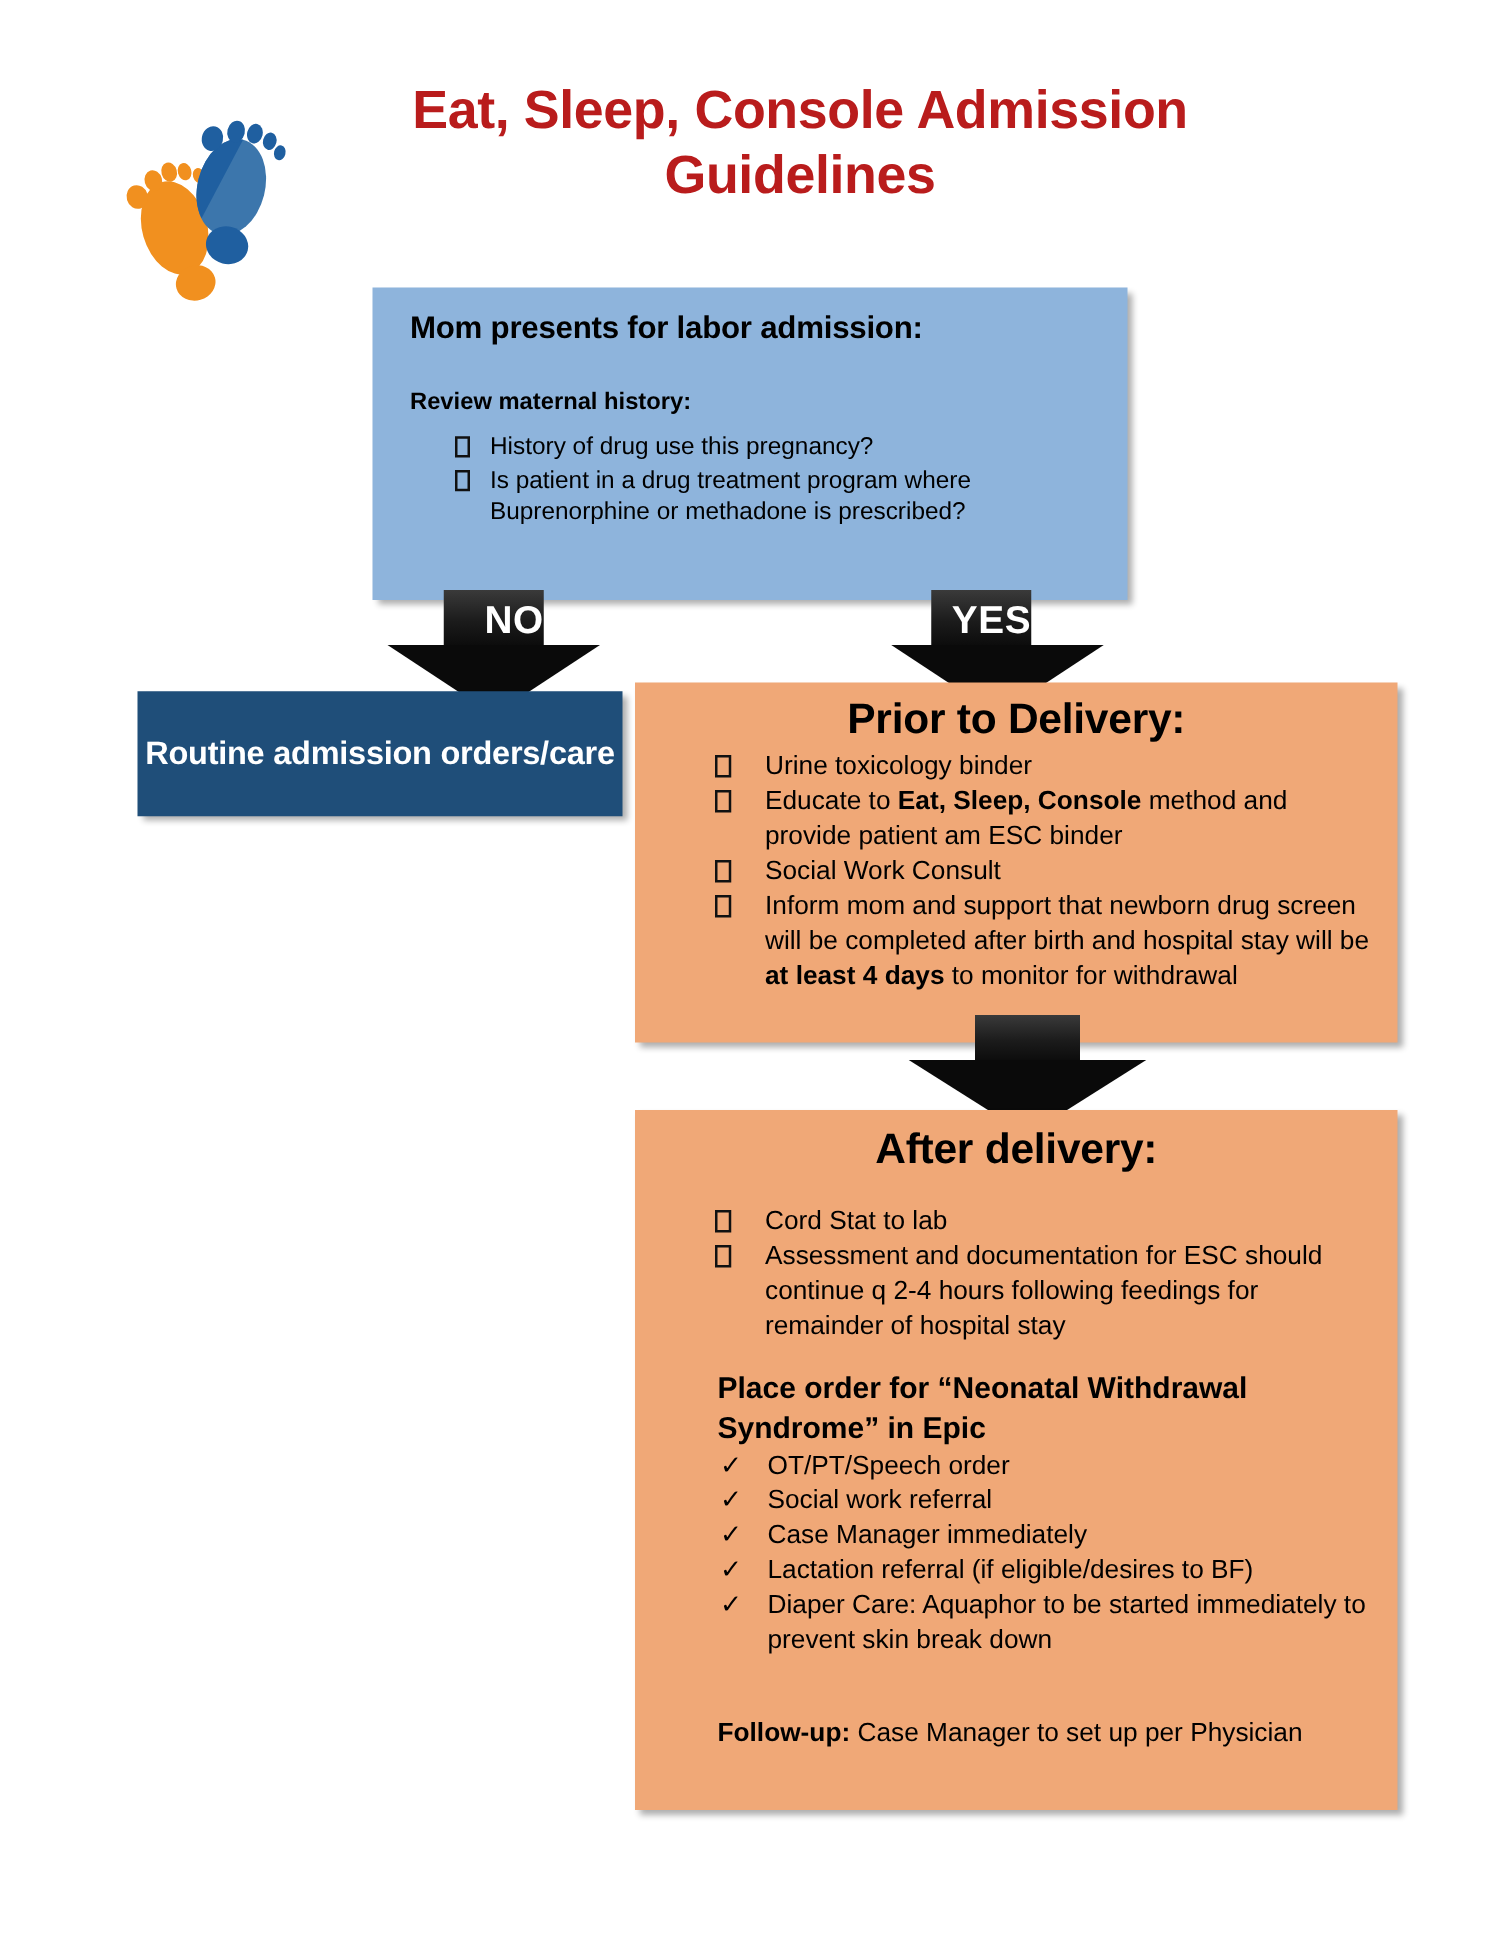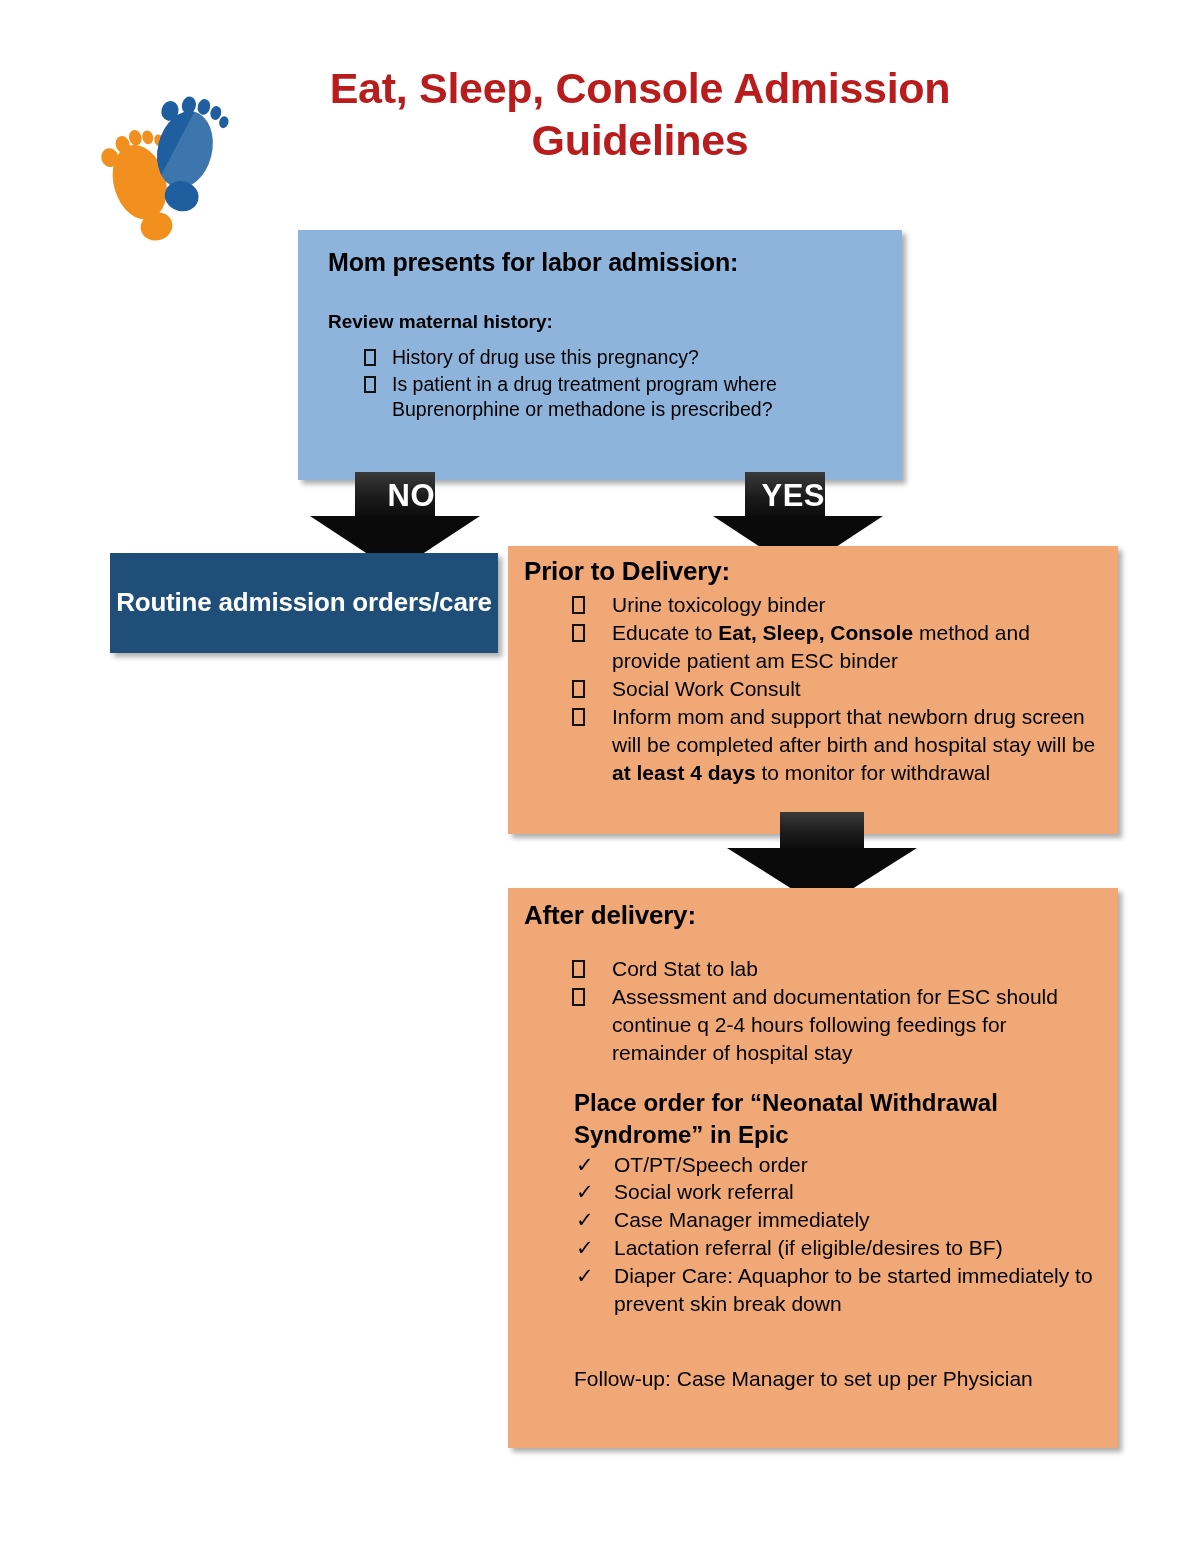--- a/index.html
+++ b/index.html
@@ -124,21 +124,22 @@
     padding: 10px 16px 0 16px;
   }
   #after-box {
     left: 508px;
     top: 888px;
     width: 610px;
     height: 560px;
     padding: 12px 16px 0 16px;
   }
   .orange-title {
-    font-size: 26px;
+    text-align: center;
+    font-size: 34px;
     font-weight: bold;
     letter-spacing: -0.2px;
     margin: 0 0 4px 0;
   }
   .o-list {
     margin: 0;
     padding: 0;
     list-style: none;
     font-size: 21px;
     line-height: 1.33;
@@ -169,21 +170,21 @@
     line-height: 1.33;
     margin: 0 0 0 50px;
     max-width: 470px;
   }
   .followup {
     font-size: 21px;
     line-height: 1.42;
     margin: 46px 0 0 50px;
     max-width: 500px;
   }
-  .followup b { font-weight: normal; }
+  .followup b { font-weight: bold; }
 
   
   .arrow {
     position: absolute;
   }
   .arrow-stem {
     position: absolute;
     background: linear-gradient(to bottom, #3a3a3a 0%, #1b1b1b 55%, #0b0b0b 100%);
   }
   .arrow-head {

